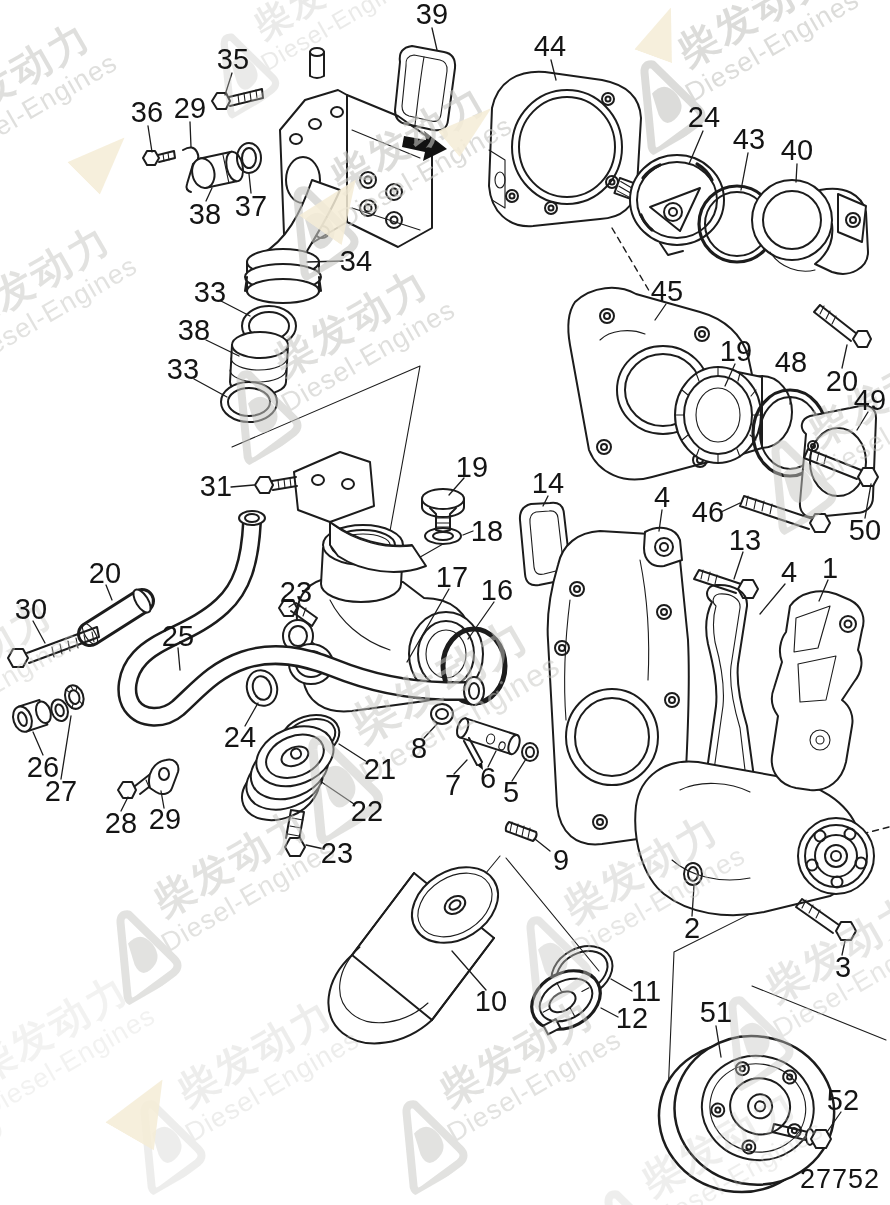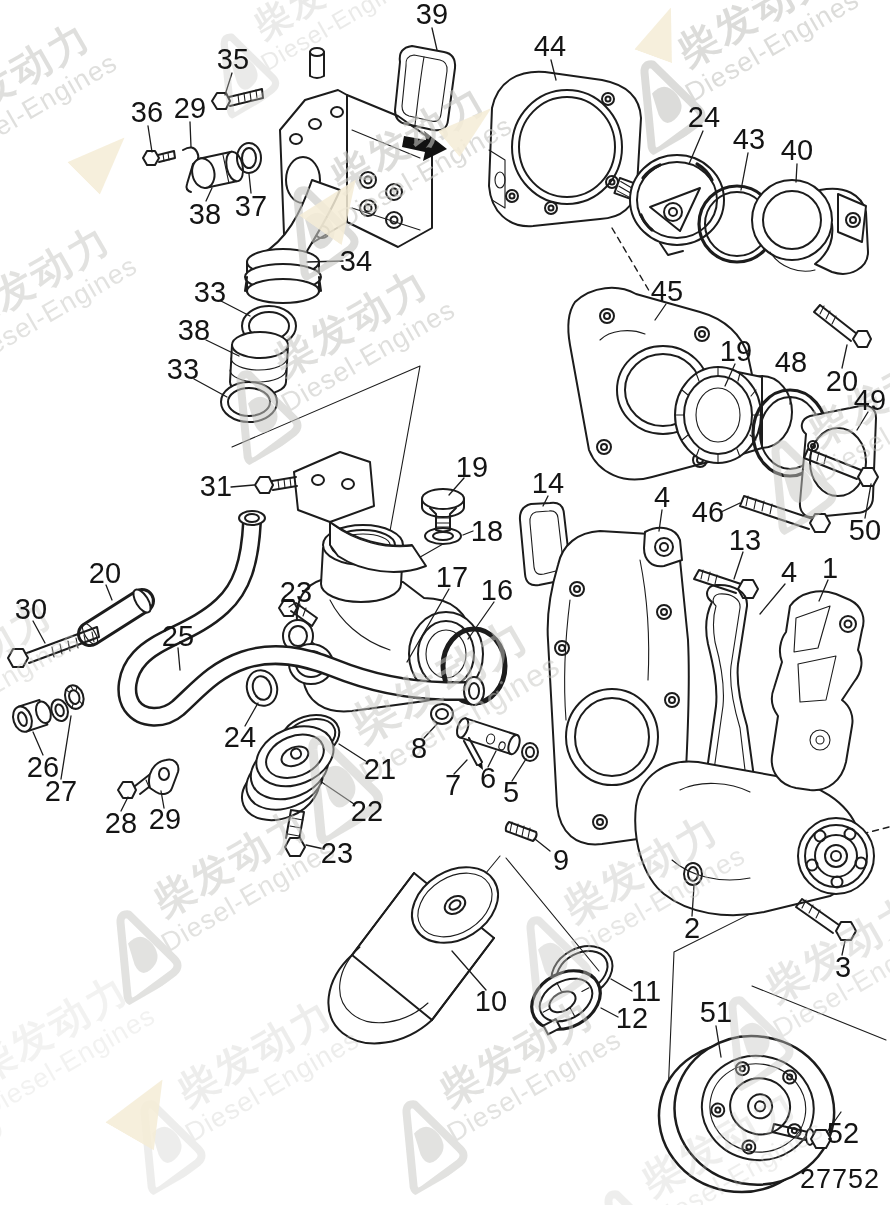--- a/index.html
+++ b/index.html
@@ -690,17 +690,17 @@
       <div class="callout" style="left: 704px; top: 117px;">24</div>
       <div class="callout" style="left: 749px; top: 139px;">43</div>
       <div class="callout" style="left: 550px; top: 46px;">44</div>
       <div class="callout" style="left: 667px; top: 291px;">45</div>
       <div class="callout" style="left: 708px; top: 512px;">46</div>
       <div class="callout" style="left: 736px; top: 351px;">19</div>
       <div class="callout" style="left: 791px; top: 362px;">48</div>
       <div class="callout" style="left: 870px; top: 400px;">49</div>
       <div class="callout" style="left: 865px; top: 530px;">50</div>
       <div class="callout" style="left: 716px; top: 1012px;">51</div>
-      <div class="callout" style="left: 843px; top: 1133px;">52</div>
+      <div class="callout" style="left: 843px; top: 1100px;">52</div>
     </div>
 
   <div class="diagram-number">27752</div>
 </div>
 
 </body></html>

